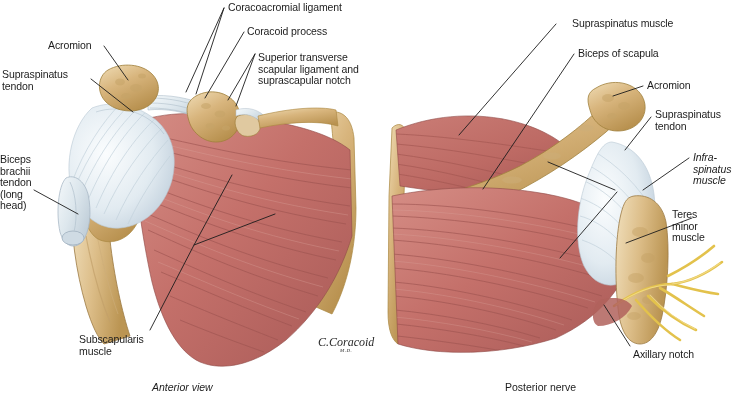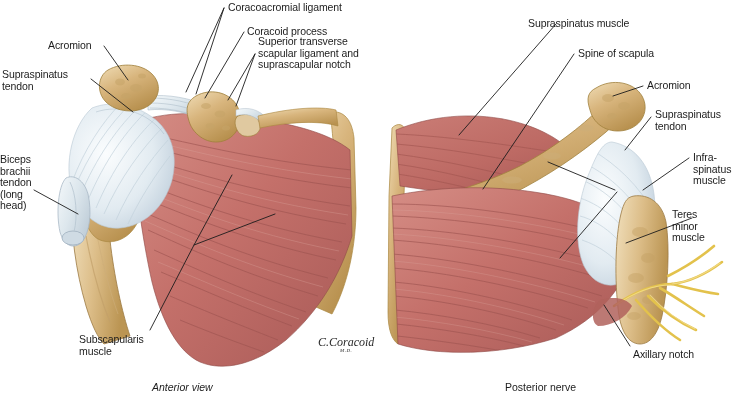--- a/index.html
+++ b/index.html
@@ -305,39 +305,39 @@
         <polyline points="692,218 626,243"></polyline>
         <polyline points="630,346 604,305"></polyline>
         <polyline points="548,162 615,190"></polyline>
         <polyline points="560,258 617,192"></polyline>
       </g>
   </svg>
 
   <div id="label-layer">
       <div class="lbl" style="left: 228px; top: 2px;">Coracoacromial ligament</div>
       <div class="lbl" style="left: 247px; top: 26px;">Coracoid process</div>
-      <div class="lbl" style="left: 258px; top: 36px;">Superior transverse
+      <div class="lbl" style="left: 258px; top: 52px;">Superior transverse
 scapular ligament and
 suprascapular notch</div>
       <div class="lbl" style="left: 48px; top: 40px;">Acromion</div>
       <div class="lbl" style="left: 2px; top: 69px;">Supraspinatus
 tendon</div>
       <div class="lbl" style="left: 0px; top: 142px; margin-top: 12px;">Biceps
 brachii
 tendon
 (long
 head)</div>
       <div class="lbl" style="left: 79px; top: 334px;">Subscapularis
 muscle</div>
-      <div class="lbl" style="left: 528px; top: 18px;">Supraspinatus muscle</div>
-      <div class="lbl" style="left: 578px; top: 48px;">Spine of scapula</div>
+      <div class="lbl" style="left: 572px; top: 18px;">Supraspinatus muscle</div>
+      <div class="lbl" style="left: 578px; top: 48px;">Biceps of scapula</div>
       <div class="lbl" style="left: 647px; top: 80px;">Acromion</div>
       <div class="lbl" style="left: 655px; top: 109px;">Supraspinatus
 tendon</div>
-      <div class="lbl" style="left: 693px; top: 152px;">Infra-
+      <div class="lbl" style="left: 693px; top: 152px; font-style: italic;">Infra-
 spinatus
 muscle</div>
       <div class="lbl" style="left: 672px; top: 209px;">Teres
 minor
 muscle</div>
       <div class="lbl" style="left: 633px; top: 349px;">Axillary notch</div>
     </div>
 
   <div id="caption-layer">
       <div class="cap" style="left: 152px; top: 381px; font-style: italic;">Anterior view</div>

